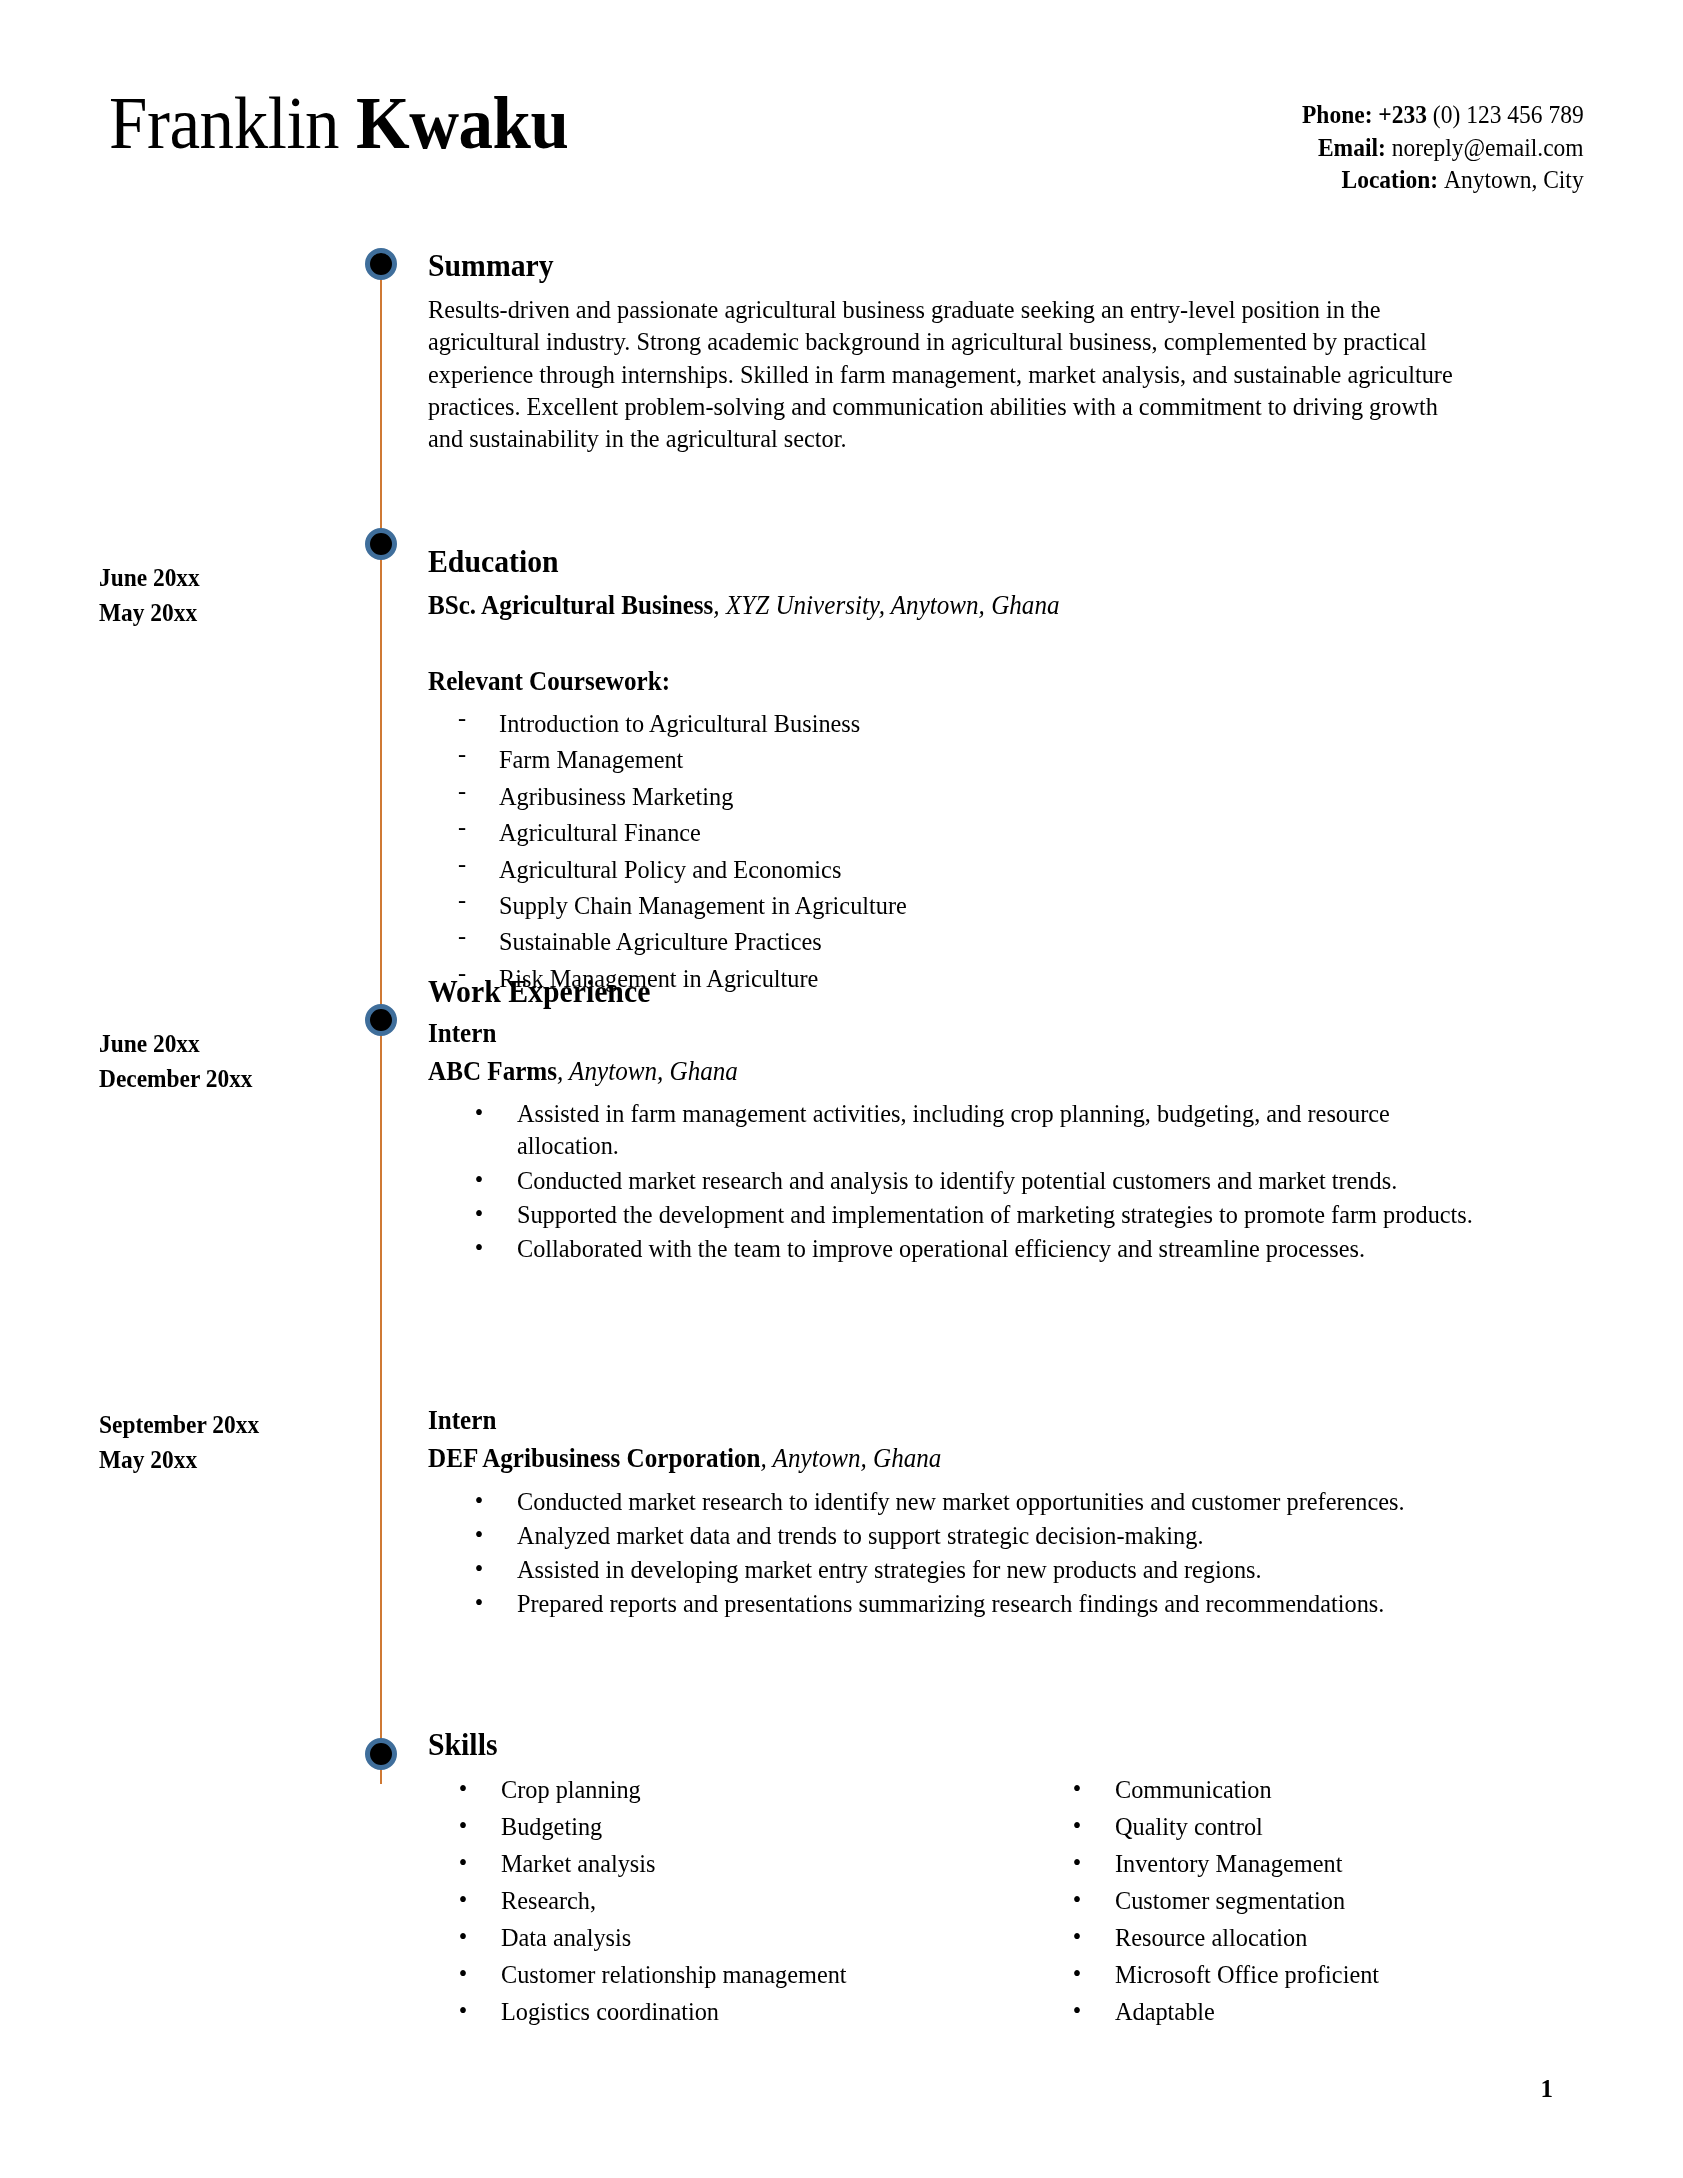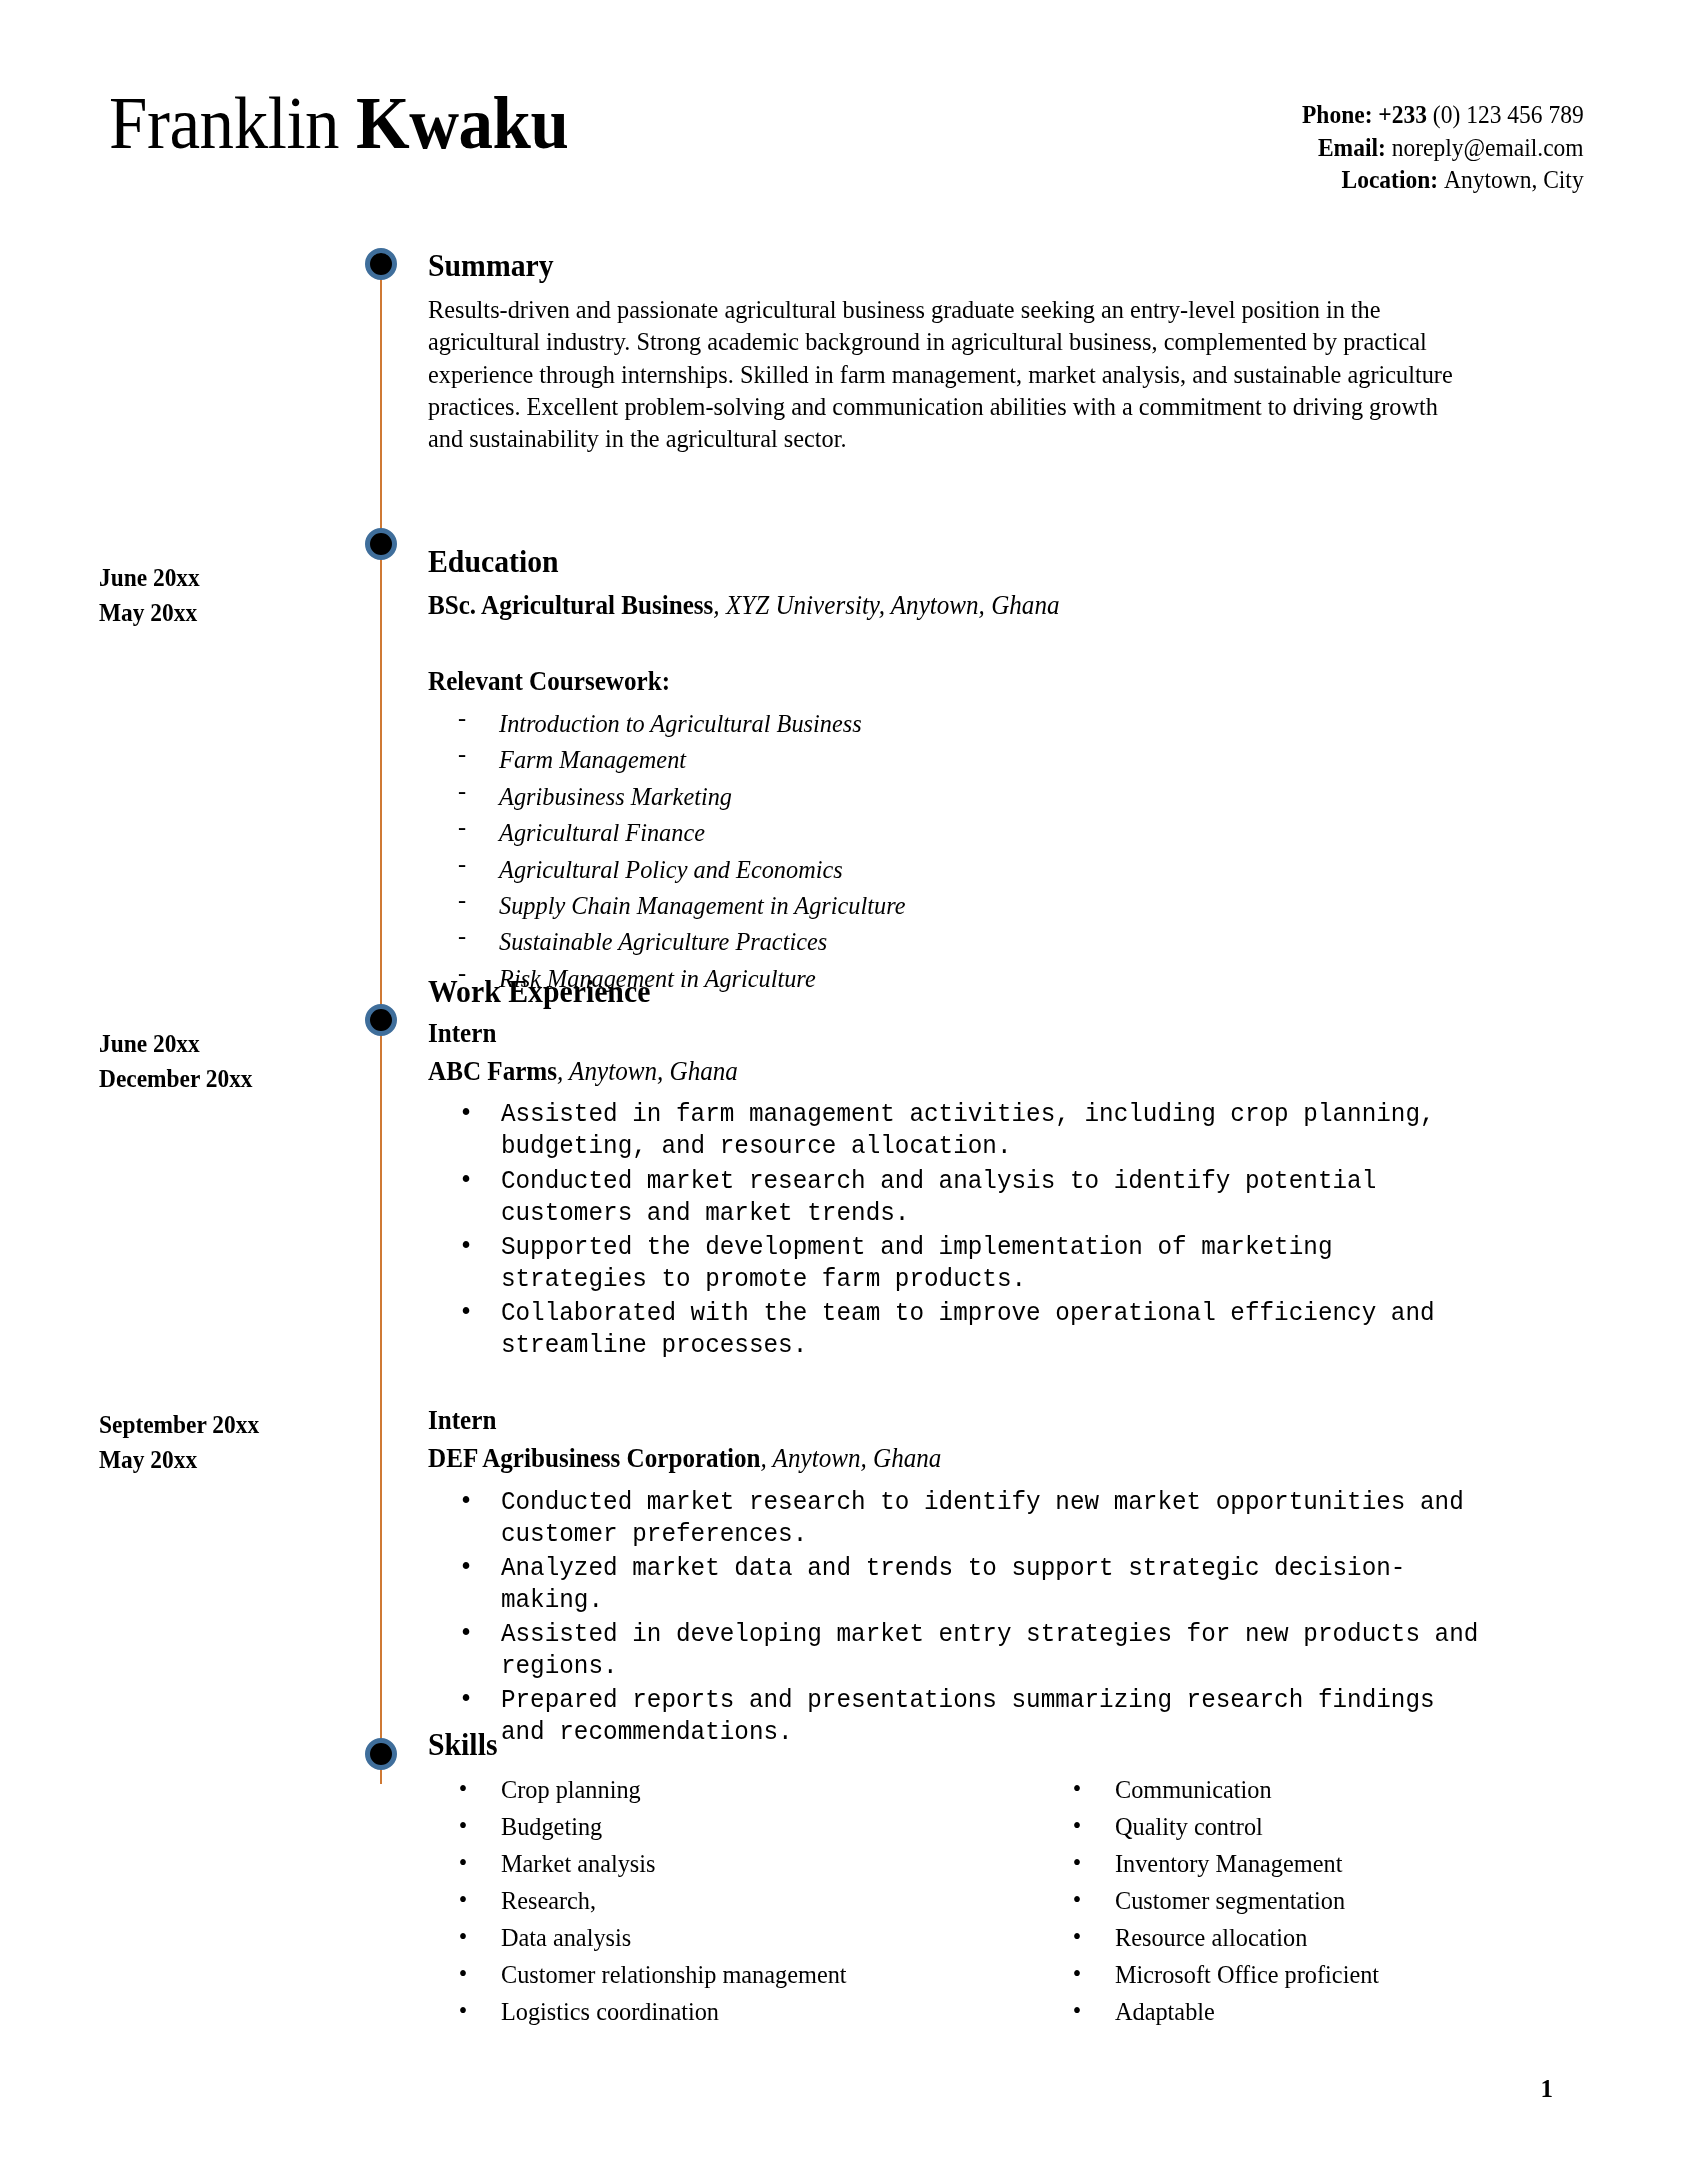--- a/index.html
+++ b/index.html
@@ -157,23 +157,22 @@
     position: absolute;
     left: 32px;
     top: -6px;
     font-size: 26px;
     line-height: 1;
   }
 
   
   ul.dot-list {
     list-style: none;
-    margin: 0;
+    margin: 16px;
     padding: 0;
-    font-family: Liberation Mono, monospace;
   }
   ul.dot-list > li {
     position: relative;
     font-size: 26px;
     line-height: 1.235;
     padding: 0 0 0 78px;
     margin: 0 0 2px 0;
     width: 1049px;
     transform: scaleX(0.935);
     transform-origin: left top;
@@ -268,21 +267,21 @@
 
   <div class="col-dates" style="top:561px;">
     <span>June 20xx</span>
     <span>May 20xx</span>
   </div>
 
   <div class="body-col" style="top:544px;">
     <h2 class="sec-title">Education</h2>
     <p class="sub-bold" style="margin-top:9px;"><span>BSc. Agricultural Business</span><span class="ital">, XYZ University, Anytown, Ghana</span></p>
     <p class="label-bold" style="margin-top:42px;">Relevant Coursework:</p>
-    <ul class="dash-list" style="margin-top:14px;font-style:italic;">
+    <ul class="dash-list" style="margin-top:14px;">
       <li>Introduction to Agricultural Business</li>
       <li>Farm Management</li>
       <li>Agribusiness Marketing</li>
       <li>Agricultural Finance</li>
       <li>Agricultural Policy and Economics</li>
       <li>Supply Chain Management in Agriculture</li>
       <li>Sustainable Agriculture Practices</li>
       <li>Risk Management in Agriculture</li>
     </ul>
   </div>

